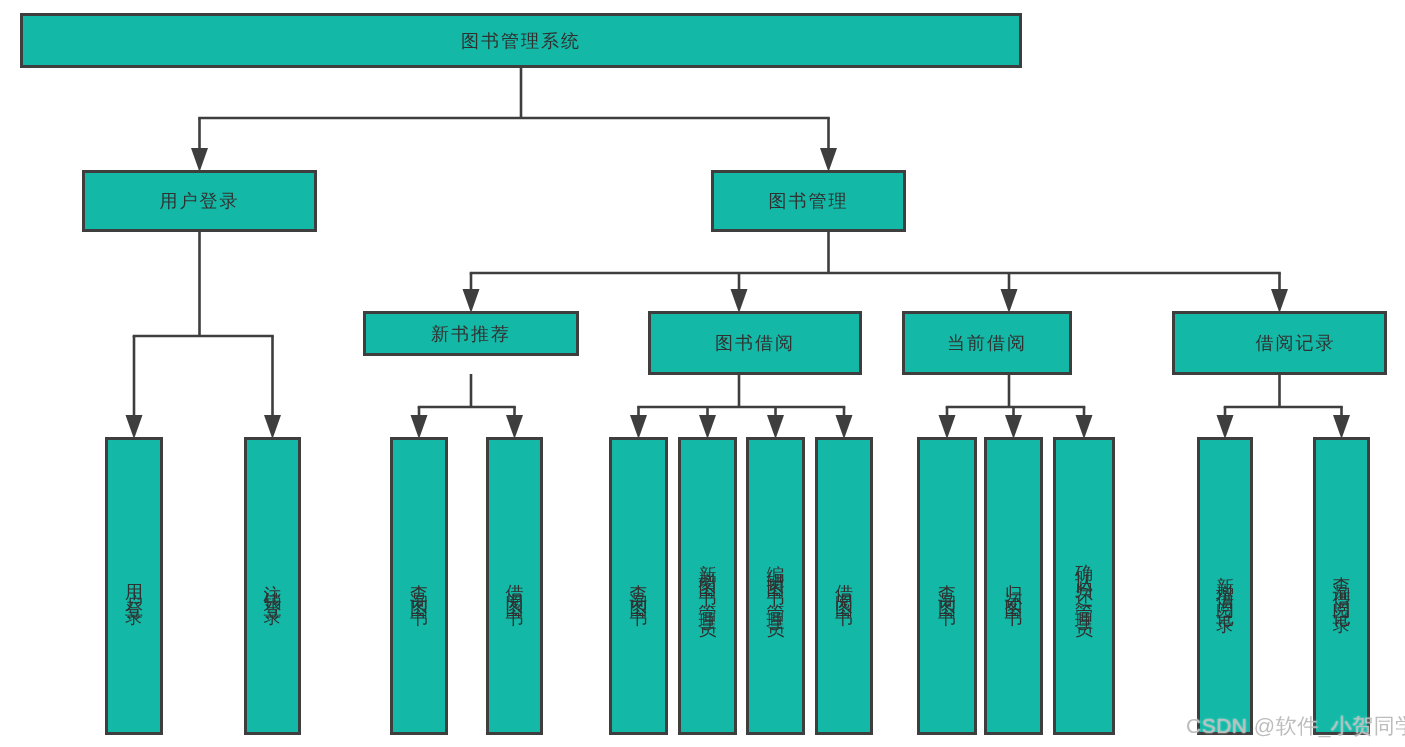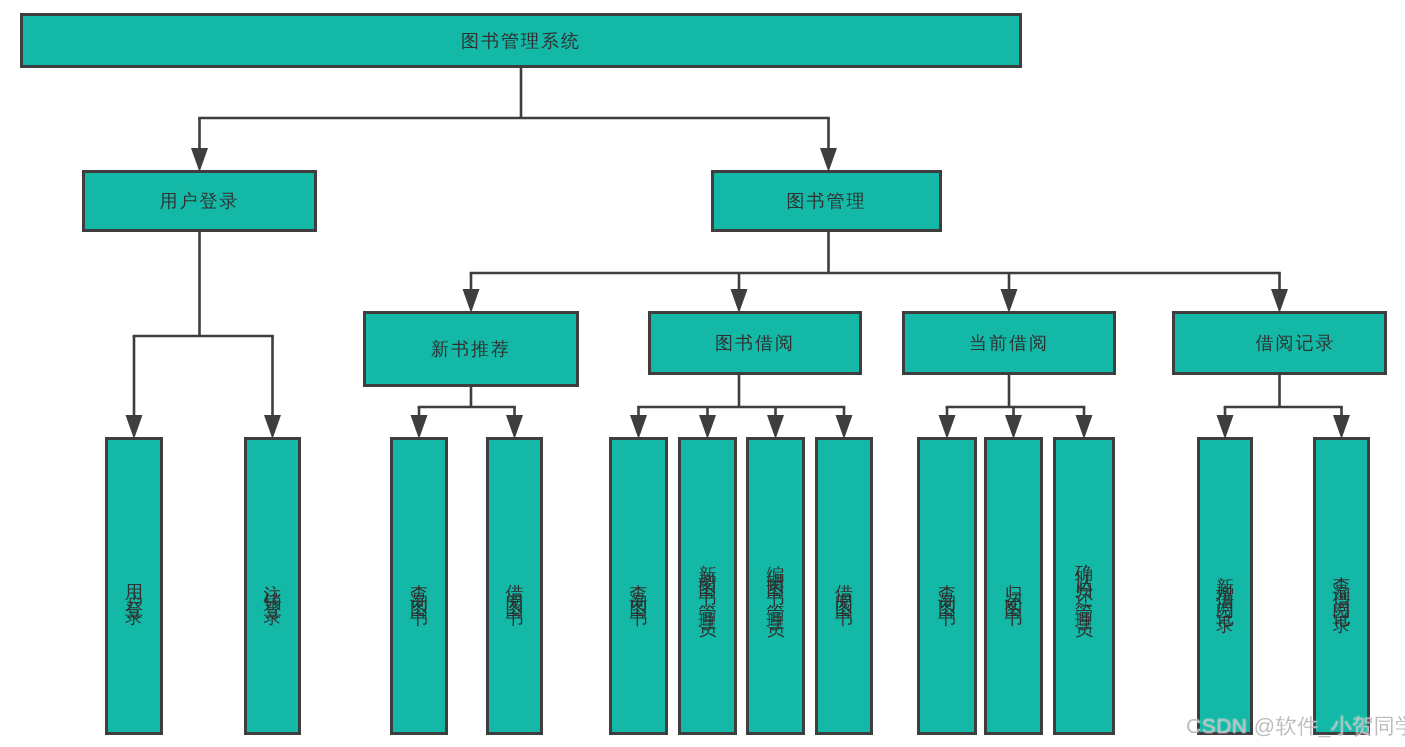--- a/index.html
+++ b/index.html
@@ -109,24 +109,24 @@
       <line x1="1279.5" y1="374" x2="1279.5" y2="407"></line>
       <line x1="1223.7" y1="407" x2="1342.8" y2="407"></line>
       <line x1="1225" y1="407" x2="1225" y2="418"></line>
       <polygon points="1216.5,415 1233.5,415 1225,439"></polygon>
       <line x1="1341.5" y1="407" x2="1341.5" y2="418"></line>
       <polygon points="1333,415 1350,415 1341.5,439"></polygon>
     </svg>
   <div>
       <div class="node" style="left: 20px; top: 13px; width: 1002px; height: 55px;">图书管理系统</div>
       <div class="node" style="left: 82px; top: 170px; width: 235px; height: 62px;">用户登录</div>
-      <div class="node" style="left: 711px; top: 170px; width: 231px; height: 62px;">图书管理</div>
-      <div class="node" style="left: 363px; top: 311px; width: 216px; height: 76px;">新书推荐</div>
+      <div class="node" style="left: 711px; top: 170px; width: 195px; height: 62px;">图书管理</div>
+      <div class="node" style="left: 363px; top: 311px; width: 216px; height: 45px;">新书推荐</div>
       <div class="node" style="left: 632px; top: 311px; width: 214px; height: 64px; margin-left: 16px;">图书借阅</div>
-      <div class="node" style="left: 902px; top: 311px; width: 214px; height: 64px;">当前借阅</div>
+      <div class="node" style="left: 902px; top: 311px; width: 170px; height: 64px;">当前借阅</div>
       <div class="node" style="left: 1172px; top: 311px; width: 215px; height: 64px; padding-left: 32px;">借阅记录</div>
       <div class="node vertical" style="left: 105px; top: 437px; width: 58px; height: 298px;">用户登录</div>
       <div class="node vertical" style="left: 244px; top: 437px; width: 57px; height: 298px;">注销登录</div>
       <div class="node vertical" style="left: 390px; top: 437px; width: 58px; height: 298px;">查询图书</div>
       <div class="node vertical" style="left: 486px; top: 437px; width: 57px; height: 298px;">借阅图书</div>
       <div class="node vertical" style="left: 609px; top: 437px; width: 59px; height: 298px;">查询图书</div>
       <div class="node vertical" style="left: 678px; top: 437px; width: 59px; height: 298px;">新增图书（管理员）</div>
       <div class="node vertical" style="left: 746px; top: 437px; width: 59px; height: 298px;">编辑图书（管理员）</div>
       <div class="node vertical" style="left: 815px; top: 437px; width: 58px; height: 298px;">借阅图书</div>
       <div class="node vertical" style="left: 917px; top: 437px; width: 60px; height: 298px;">查询图书</div>

